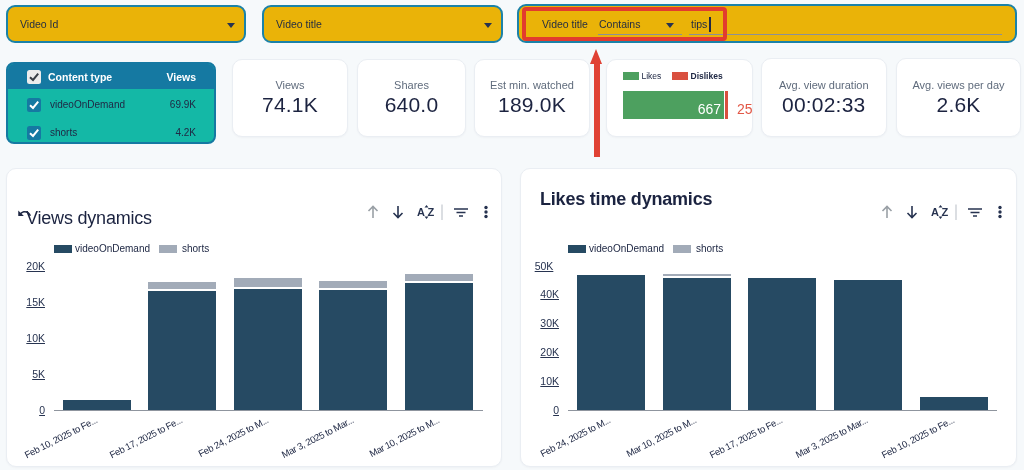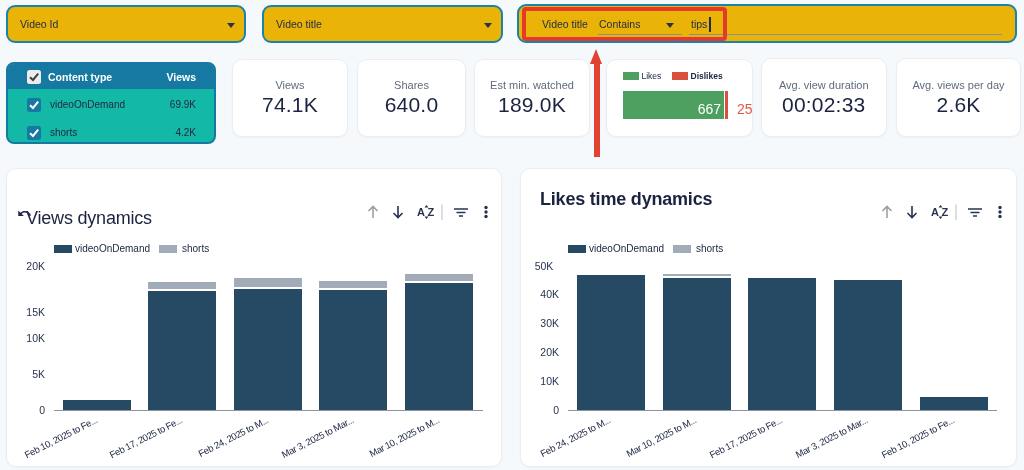--- a/index.html
+++ b/index.html
@@ -6,21 +6,21 @@
   html,body { width:1024px; height:470px; overflow:hidden; }
   body { background:#f6f9fb; font-family:"Liberation Sans", sans-serif; position:relative; }
   .abs { position:absolute; }
   .card { position:absolute; background:#fff; border:1px solid #eaeef3; border-radius:10px; box-shadow:0 1px 2px rgba(40,60,80,0.04); }
   .filter { position:absolute; background:#eab308; border:2px solid #1b82a8; border-radius:9px; height:38px; }
   .ftext { font-size:10.5px; color:#1f2a44; position:absolute; }
   .caret { position:absolute; width:0; height:0; border-left:4.5px solid transparent; border-right:4.5px solid transparent; border-top:5px solid #273350; }
   .sc-label { position:absolute; width:100%; text-align:center; font-size:11px; color:#5f6b7c; }
   .sc-value { position:absolute; width:100%; text-align:center; font-size:21px; color:#1c2340; letter-spacing:0.2px; }
   .bar { position:absolute; }
-  .ylab { position:absolute; font-size:10.5px; color:#273350; text-align:right; width:30px; line-height:11px; }
+  .ylab { position:absolute; font-size:10.5px; color:#273350; text-align:right; width:30px; line-height:11px;text-decoration:underline; }
   .xlab { position:absolute; font-size:9.5px; letter-spacing:-0.4px; color:#202945; white-space:nowrap; transform:rotate(-27deg); transform-origin:100% 100%; line-height:11px; }
   .legswatch { position:absolute; width:18px; height:8px; }
   .legtext { position:absolute; font-size:10px; color:#202945; }
   .ctext { font-size:10px; color:#202945; position:absolute; }
   .chtext { font-size:10.5px; font-weight:bold; color:#fff; position:absolute; }
 </style>
 </head>
 <body>
 
 <div class="filter" style="left:6px; top:5px; width:240px;">
@@ -127,21 +127,21 @@
       <circle cx="121" cy="9" r="1.7" fill="#273350"></circle>
       <circle cx="121" cy="13.5" r="1.7" fill="#273350"></circle>
   </svg>
 
   <span class="legswatch" style="left:46.7px; top:75.5px; background:#264a63;"></span>
   <span class="legtext" style="left:68px; top:74px;">videoOnDemand</span>
   <span class="legswatch" style="left:152px; top:75.5px; background:#a2abb8;"></span>
   <span class="legtext" style="left:175px; top:74px;">shorts</span>
 
   <span class="ylab" style="left:8px; top:91.5px;">20K</span>
-  <span class="ylab" style="left:8px; top:127.5px;margin-top:10px;">15K</span>
+  <span class="ylab" style="left:8px; top:127.5px;">15K</span>
   <span class="ylab" style="left:8px; top:163.5px;">10K</span>
   <span class="ylab" style="left:8px; top:199.5px;">5K</span>
   <span class="ylab" style="left:8px; top:235.5px;">0</span>
 
   <span class="abs" style="left:46.7px; top:241px; width:429px; height:1.2px; background:#8f959e;"></span>
 
   <span class="bar" style="left:55.7px;  top:230.8px; width:68px; height:10.4px; background:#264a63;"></span>
 
   <span class="bar" style="left:141.2px; top:113.1px; width:68px; height:6.7px;  background:#a2abb8;"></span>
   <span class="bar" style="left:141.2px; top:121.6px; width:68px; height:119.6px; background:#264a63;"></span>

